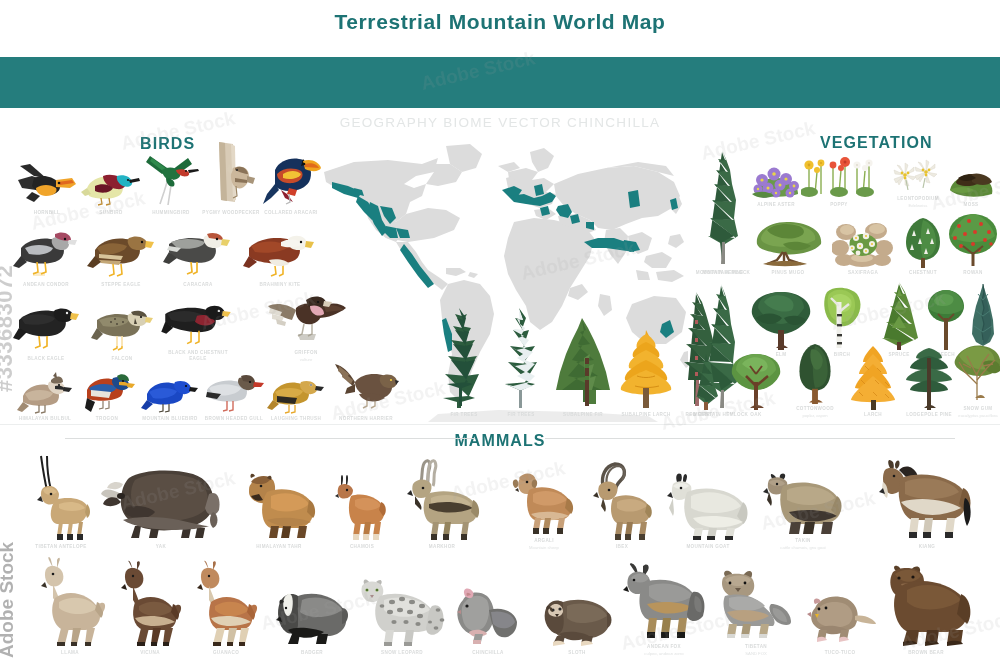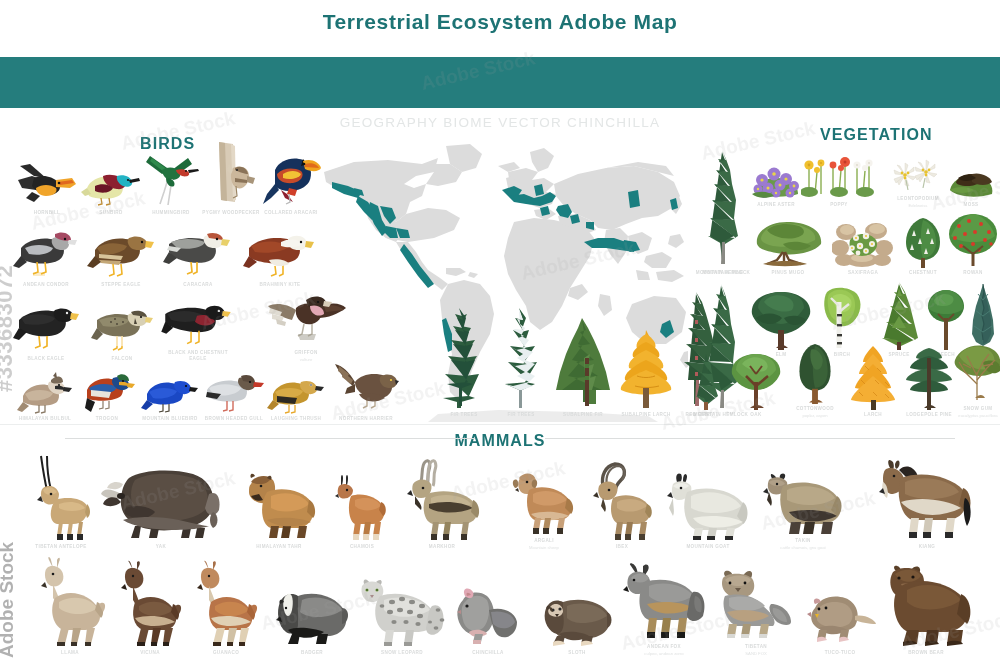--- a/index.html
+++ b/index.html
@@ -37,21 +37,21 @@
   }
 
   
   .sect-head {
     position: absolute;
     font-size: 16px; font-weight: bold; letter-spacing: 1.1px;
     color: #1d7374;
     white-space: nowrap;
   }
   #birds-head { top: 135px; left: 140px; }
-  #veg-head   { top: 126px; left: 820px; }
+  #veg-head   { top: 134px; left: 820px; }
   #mammals-head {
     top: 432px; left: 0; width: 1000px; text-align: center;
   }
   .mam-rule {
     position: absolute; top: 438px; height: 1px; background: #dcdede;
   }
   .mam-rule.l { left: 65px; width: 410px; }
   .mam-rule.r { left: 545px; width: 410px; }
   .top-rule {
     position: absolute; top: 424px; left: 0; width: 1000px; height: 1px;
@@ -103,21 +103,21 @@
   .wm-tile {
     font-size: 19px; color: rgba(160,160,160,0.13);
     transform: rotate(-13deg);
   }
 </style>
 </head>
 <body>
 
 <div class="page">
 
-  <div class="main-title">Terrestrial Ecosystem Adobe Map</div>
+  <div class="main-title">Terrestrial Mountain World Map</div>
   <div class="biome-band"></div>
   <div class="subtitle">GEOGRAPHY BIOME VECTOR CHINCHILLA</div>
 
   <div class="sect-head" id="birds-head">BIRDS</div>
   <div class="sect-head" id="veg-head">VEGETATION</div>
   <div class="top-rule"></div>
   <div class="sect-head" id="mammals-head">MAMMALS</div>
   <div class="mam-rule l"></div>
   <div class="mam-rule r"></div>
 

